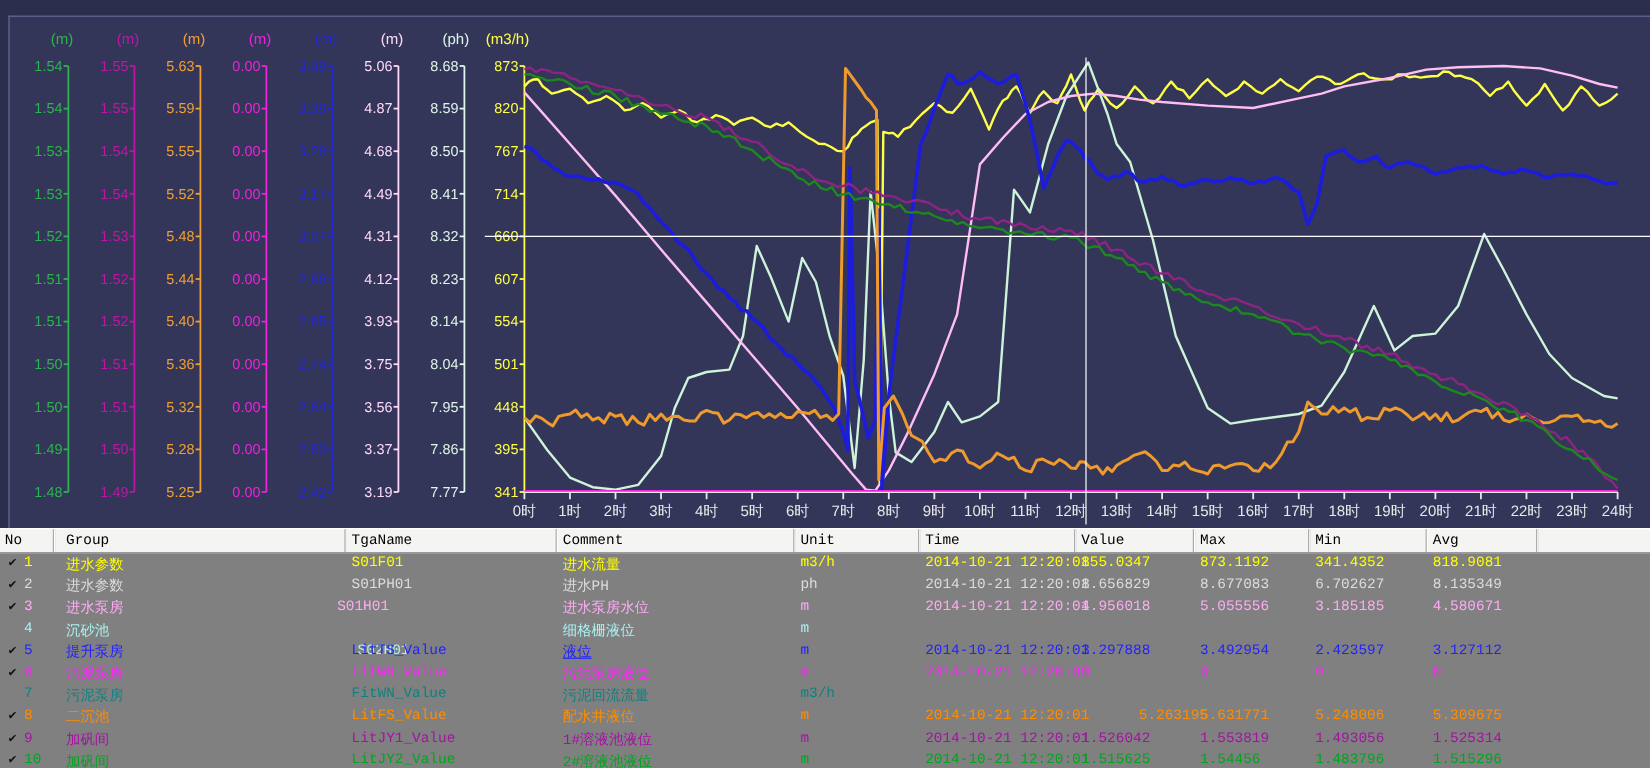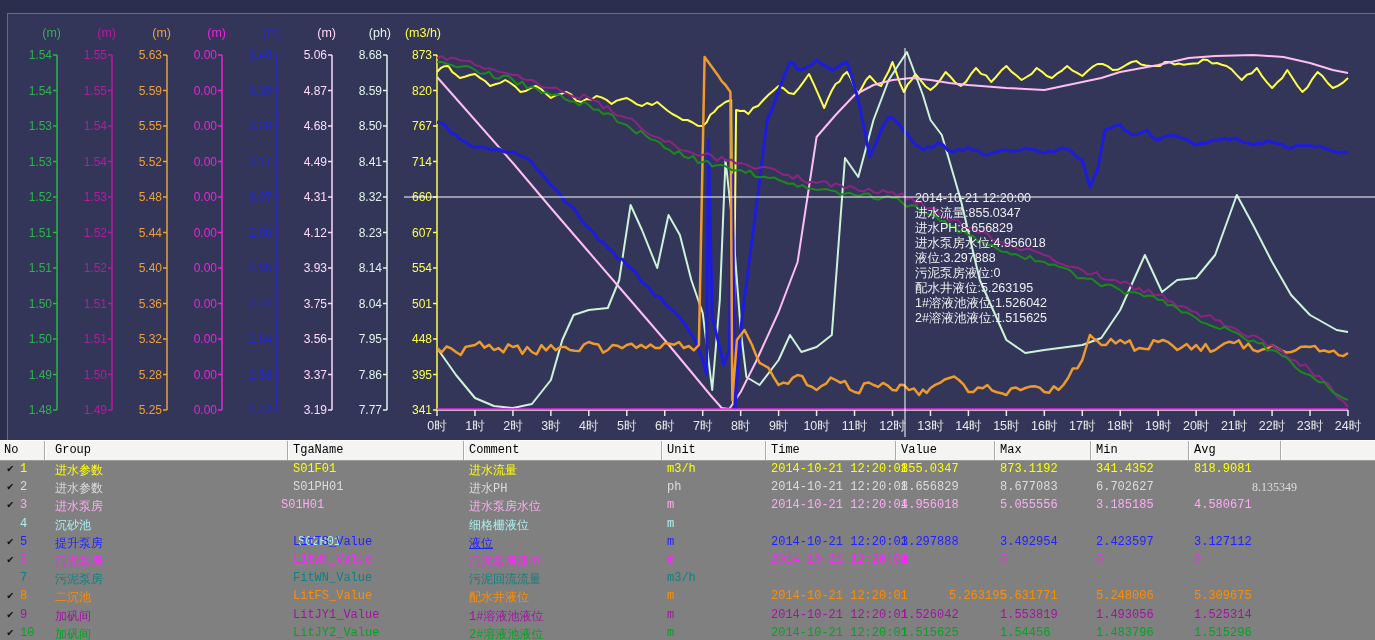--- a/index.html
+++ b/index.html
@@ -275,21 +275,20 @@
         <polyline points="437.0,348.0 456.0,375.0 475.0,398.0 493.9,406.0 512.9,408.0 531.9,404.0 550.9,380.0 562.3,340.0 573.6,315.0 588.8,310.0 607.8,308.0 619.2,280.0 630.6,205.0 642.0,230.0 657.2,268.0 668.5,215.0 679.9,235.0 691.3,280.0 702.7,313.0 712.2,390.0 719.8,300.0 725.5,160.0 733.1,230.0 740.7,330.0 746.4,377.0 759.6,385.0 778.6,360.0 790.0,335.0 801.4,352.0 816.6,347.0 831.8,335.0 845.0,158.0 858.3,177.0 873.5,120.0 888.7,80.0 906.9,52.0 922.9,95.0 930.5,120.0 941.8,135.0 960.8,200.0 979.8,280.0 1006.4,340.0 1025.3,353.0 1044.3,350.0 1082.3,345.0 1101.3,338.0 1120.2,310.0 1144.9,255.0 1162.0,292.0 1177.2,280.0 1196.2,278.0 1215.1,255.0 1236.8,195.0 1253.1,225.0 1272.1,262.0 1291.1,295.0 1310.0,315.0 1336.6,330.0 1348.0,332.0" fill="none" stroke="#cdf3d9" stroke-width="2" stroke-linejoin="round"></polyline>
         <polyline points="437.0,77.0 475.0,120.0 512.9,163.0 550.9,208.0 588.8,252.0 626.8,296.0 664.7,340.0 691.3,372.0 710.3,395.0 721.7,408.0 729.3,409.0 740.7,392.0 755.8,362.0 778.6,312.0 797.6,262.0 816.6,137.0 835.6,115.0 854.5,95.0 873.5,85.0 892.5,80.0 911.5,78.0 930.5,80.0 949.4,83.0 968.4,85.0 1006.4,88.0 1044.3,90.0 1082.3,82.0 1101.3,78.0 1120.2,72.0 1158.2,65.0 1188.6,58.0 1215.1,56.0 1253.1,55.0 1283.5,57.0 1310.0,63.0 1332.8,70.0 1348.0,73.0" fill="none" stroke="#ffbef0" stroke-width="2" stroke-linejoin="round"></polyline>
         <polyline points="437.0,122.0 441.7,123.3 446.5,126.6 451.2,133.1 456.0,135.0 460.7,140.0 465.5,141.8 470.2,145.8 475.0,147.0 479.7,146.8 484.4,147.3 489.2,149.5 493.9,150.0 498.7,148.9 503.4,151.7 508.2,152.4 512.9,152.0 517.7,154.1 522.4,156.7 527.2,158.4 531.9,162.0 536.6,169.0 541.4,173.3 546.1,179.2 550.9,185.0 555.6,189.3 560.4,194.8 565.1,201.9 569.9,205.0 574.6,209.1 579.3,217.0 584.1,223.9 588.8,228.0 593.6,232.6 598.3,240.0 603.1,242.1 607.8,248.0 612.6,251.4 617.3,258.5 622.0,258.9 626.8,265.0 631.5,268.9 636.3,273.0 641.0,281.2 645.8,285.0 650.5,289.9 655.3,296.0 660.0,297.0 664.7,303.0 669.8,308.4 674.9,312.1 679.9,318.0 685.0,324.4 690.1,332.6 695.1,340.0 702.7,360.0 706.5,375.0 708.4,140.0 712.2,317.0 717.9,340.0 723.6,365.0 729.3,350.0 732.3,175.0 735.0,408.0 740.7,330.0 744.5,298.1 748.3,268.9 752.1,240.0 767.2,120.0 771.0,112.0 774.8,101.9 778.6,90.0 782.4,80.9 786.2,71.0 790.0,62.0 793.8,63.6 797.6,69.3 801.4,70.0 806.5,67.5 811.5,65.0 816.6,60.0 821.6,64.1 826.7,66.7 831.8,70.0 836.8,68.0 841.9,63.9 846.9,62.0 850.7,74.1 854.5,86.4 858.3,100.0 862.1,118.2 865.9,136.8 869.7,157.0 873.5,148.2 877.3,140.1 881.1,130.0 888.7,117.0 892.5,118.0 896.3,122.0 900.1,125.0 903.9,131.8 907.7,133.6 911.5,140.0 915.3,145.1 919.1,146.5 922.9,150.0 927.9,146.7 933.0,147.3 938.0,143.0 943.1,144.9 948.2,150.7 953.2,152.0 958.3,149.5 963.4,150.4 968.4,147.0 973.2,150.5 977.9,150.2 982.6,154.5 987.4,155.0 992.1,152.8 996.9,152.3 1001.6,150.1 1006.4,150.0 1011.1,151.1 1015.9,150.9 1020.6,150.4 1025.3,148.0 1030.1,149.7 1034.8,149.7 1039.6,151.8 1044.3,153.0 1049.1,150.9 1053.8,152.3 1058.6,149.3 1063.3,148.0 1068.1,149.6 1072.8,152.6 1077.5,158.1 1082.3,160.0 1089.9,187.0 1097.5,170.0 1105.1,130.0 1110.1,128.4 1115.2,125.8 1120.2,125.0 1124.0,129.9 1127.8,131.7 1131.6,135.0 1136.7,134.6 1141.8,132.6 1146.8,130.0 1150.6,135.1 1154.4,138.6 1158.2,140.0 1163.3,136.9 1168.3,135.9 1173.4,135.0 1177.9,136.9 1182.5,138.4 1187.1,139.2 1191.6,143.0 1196.2,145.0 1200.9,143.5 1205.6,143.3 1210.4,141.3 1215.1,140.0 1219.9,139.8 1224.6,138.4 1229.4,140.0 1234.1,138.0 1238.9,139.9 1243.6,142.4 1248.4,143.0 1253.1,145.0 1257.8,143.2 1262.6,144.0 1267.3,141.0 1272.1,142.0 1276.8,143.5 1281.6,144.1 1286.3,147.7 1291.1,148.0 1295.8,146.0 1300.5,145.4 1305.3,145.9 1310.0,145.0 1314.8,147.1 1319.5,146.0 1324.3,147.9 1329.0,150.0 1333.8,151.3 1338.5,153.2 1343.2,152.2 1348.0,153.0" fill="none" stroke="#1c1cdf" stroke-width="3" stroke-linejoin="round"></polyline>
         <polyline points="437.0,409.0 1348.0,409.0" fill="none" stroke="#ee22dd" stroke-width="1.5" stroke-linejoin="round"></polyline>
         <polyline points="437.0,348.0 441.7,352.2 446.5,346.5 451.2,348.4 456.0,352.0 460.7,355.0 465.5,347.0 470.2,345.9 475.0,345.0 479.7,341.7 484.4,347.6 489.2,344.8 493.9,350.0 498.7,348.1 503.4,352.4 508.2,344.4 512.9,347.0 517.7,345.6 522.4,353.8 527.2,347.0 531.9,352.0 536.6,354.3 541.4,345.2 546.1,350.4 550.9,345.0 555.6,350.1 560.4,347.1 565.1,346.9 569.9,350.0 574.6,350.8 579.3,350.9 584.1,344.3 588.8,342.0 593.6,343.7 598.3,344.4 603.1,352.6 607.8,350.0 612.6,345.0 617.3,345.7 622.0,348.2 626.8,345.0 631.5,343.7 636.3,347.9 641.0,344.9 645.8,348.0 650.5,344.5 655.3,347.9 660.0,347.9 664.7,343.0 669.5,343.8 674.2,344.7 679.0,342.0 683.7,348.0 688.8,346.0 693.8,350.4 698.9,345.0 704.6,57.0 714.1,70.0 717.9,75.2 721.7,81.2 725.5,85.0 730.4,92.0 732.3,400.0 736.9,340.0 744.5,330.0 752.1,345.0 755.8,354.6 759.6,362.9 763.4,365.0 768.5,367.8 773.6,377.1 778.6,385.0 783.4,382.6 788.1,383.8 792.9,377.6 797.6,375.0 802.3,376.1 807.1,385.1 811.8,386.8 816.6,390.0 821.3,386.1 826.1,383.7 830.8,377.6 835.6,380.0 840.3,382.7 845.0,381.0 849.8,389.6 854.5,392.0 859.3,393.2 864.0,383.5 868.8,382.5 873.5,385.0 878.3,386.9 883.0,382.9 887.8,385.7 892.5,390.0 896.3,390.5 900.1,384.7 903.9,385.0 908.9,390.1 914.0,388.4 919.1,395.0 922.9,389.6 926.7,393.0 930.5,388.0 935.2,384.9 939.9,382.9 944.7,379.5 949.4,378.0 954.2,376.5 958.9,380.0 963.7,384.6 968.4,392.0 973.2,392.1 977.9,387.5 982.6,388.3 987.4,385.0 992.1,390.5 996.9,392.2 1001.6,393.3 1006.4,395.0 1011.1,388.4 1015.9,387.5 1020.6,390.2 1025.3,388.0 1030.1,386.6 1034.8,386.2 1039.6,387.6 1044.3,392.0 1049.1,392.7 1053.8,386.2 1058.6,389.9 1063.3,385.0 1068.1,378.0 1072.8,368.4 1077.5,368.2 1082.3,360.0 1089.9,335.0 1093.7,338.6 1097.5,341.1 1101.3,345.0 1106.0,345.1 1110.8,338.9 1115.5,343.4 1120.2,340.0 1125.0,343.3 1129.7,340.4 1134.5,350.6 1139.2,348.0 1144.0,348.8 1148.7,349.2 1153.5,340.2 1158.2,342.0 1162.9,340.0 1167.7,341.8 1172.4,345.4 1177.2,350.0 1181.9,347.3 1186.7,344.0 1191.4,349.4 1196.2,345.0 1200.9,350.7 1205.6,344.1 1210.4,351.7 1215.1,350.0 1219.9,346.5 1224.6,343.4 1229.4,341.8 1234.1,343.0 1238.9,340.3 1243.6,348.3 1248.4,343.7 1253.1,350.0 1257.8,351.6 1262.6,349.4 1267.3,348.6 1272.1,345.0 1276.8,348.1 1281.6,350.4 1286.3,352.4 1291.1,352.0 1295.8,350.3 1300.5,346.9 1305.3,346.5 1310.0,347.0 1314.8,345.9 1319.5,351.3 1324.3,350.5 1329.0,352.0 1333.8,350.6 1338.5,355.1 1343.2,356.1 1348.0,353.0" fill="none" stroke="#ee9a2c" stroke-width="2.5" stroke-linejoin="round"></polyline>
         <polyline points="437.0,58.0 441.7,56.1 446.5,60.1 451.2,57.7 456.0,58.5 460.7,60.5 465.5,60.8 470.2,61.3 475.0,65.0 479.7,66.1 484.4,68.9 489.2,68.2 493.9,69.9 498.7,71.8 503.4,72.4 508.2,73.8 512.9,75.0 517.7,75.1 522.4,78.9 527.2,80.1 531.9,80.0 536.6,82.6 541.4,86.7 546.1,87.6 550.9,88.0 555.6,87.4 560.4,90.5 565.1,92.9 569.9,95.2 574.6,97.1 579.3,98.3 584.1,94.5 588.8,98.0 593.6,100.0 598.3,101.7 603.1,108.4 607.8,106.2 612.6,112.6 617.3,115.6 622.0,116.2 626.8,118.0 631.5,118.6 636.3,122.7 641.0,128.3 645.8,132.1 650.5,135.1 655.3,136.9 660.0,138.2 664.7,142.0 669.5,141.0 674.2,144.8 679.0,149.3 683.7,150.6 688.5,151.5 693.2,153.4 698.0,155.7 702.7,155.0 707.5,153.1 712.2,156.0 716.9,160.9 721.7,156.8 726.4,161.1 731.2,159.6 735.9,163.4 740.7,163.0 745.4,164.1 750.2,166.5 754.9,168.9 759.6,167.7 764.4,166.7 769.1,167.7 773.9,169.0 778.6,172.0 783.4,174.9 788.1,174.7 792.9,178.9 797.6,175.1 802.3,180.3 807.1,183.0 811.8,181.5 816.6,183.0 821.3,181.6 826.1,181.5 830.8,186.6 835.6,183.4 840.3,185.0 845.0,188.5 849.8,185.9 854.5,188.0 859.3,191.0 864.0,191.2 868.8,188.5 873.5,192.3 878.3,193.3 883.0,190.0 887.8,192.5 892.5,192.0 897.2,196.2 902.0,193.2 906.7,199.6 911.5,197.8 916.2,204.2 921.0,201.5 925.7,208.9 930.5,208.0 935.2,208.4 939.9,214.3 944.7,216.8 949.4,220.9 954.2,219.3 958.9,220.8 963.7,227.5 968.4,228.0 973.2,227.5 977.9,232.8 982.6,231.5 987.4,233.7 992.1,239.3 996.9,241.9 1001.6,242.3 1006.4,245.0 1011.1,245.6 1015.9,247.8 1020.6,250.5 1025.3,249.0 1030.1,249.0 1034.8,251.3 1039.6,253.0 1044.3,255.0 1049.1,256.2 1053.8,260.5 1058.6,263.1 1063.3,264.5 1068.1,266.6 1072.8,266.7 1077.5,267.7 1082.3,270.0 1087.0,273.9 1091.8,274.2 1096.5,272.1 1101.3,278.1 1106.0,279.8 1110.8,280.0 1115.5,280.1 1120.2,283.0 1125.0,281.6 1129.7,283.9 1134.5,290.1 1139.2,288.0 1144.0,292.6 1148.7,289.6 1153.5,294.7 1158.2,295.0 1162.9,294.6 1167.7,301.1 1172.4,301.8 1177.2,306.5 1181.9,306.1 1186.7,307.6 1191.4,311.3 1196.2,312.0 1200.9,316.8 1205.6,315.9 1210.4,315.1 1215.1,319.9 1219.9,320.6 1224.6,325.7 1229.4,326.7 1234.1,328.0 1238.9,331.2 1243.6,334.7 1248.4,337.0 1253.1,335.1 1257.8,337.0 1262.6,340.2 1267.3,345.8 1272.1,345.0 1276.8,348.4 1281.6,350.2 1286.3,356.1 1291.1,359.6 1295.8,360.8 1300.5,366.1 1305.3,364.1 1310.0,370.0 1314.6,376.3 1319.1,375.7 1323.7,381.2 1328.3,383.7 1332.8,390.0 1337.9,398.2 1342.9,400.9 1348.0,407.0" fill="none" stroke="#8c2482" stroke-width="2" stroke-linejoin="round"></polyline>
         <polyline points="437.0,62.0 441.7,61.9 446.5,63.8 451.2,64.9 456.0,67.2 460.7,66.8 465.5,66.0 470.2,67.0 475.0,70.0 479.7,73.5 484.4,73.8 489.2,71.6 493.9,77.9 498.7,78.7 503.4,75.6 508.2,76.0 512.9,80.0 517.7,84.7 522.4,81.7 527.2,88.4 531.9,86.6 536.6,88.7 541.4,93.1 546.1,92.2 550.9,95.0 555.6,94.6 560.4,94.9 565.1,99.3 569.9,101.2 574.6,101.7 579.3,105.4 584.1,101.7 588.8,105.0 593.6,109.8 598.3,109.5 603.1,114.0 607.8,113.2 612.6,115.0 617.3,122.0 622.0,123.4 626.8,125.0 631.5,129.3 636.3,133.6 641.0,130.7 645.8,135.6 650.5,139.3 655.3,140.4 660.0,142.7 664.7,148.0 669.5,149.9 674.2,154.0 679.0,150.9 683.7,156.5 688.5,158.3 693.2,155.9 698.0,163.0 702.7,162.0 707.5,160.9 712.2,166.5 716.9,165.3 721.7,164.9 726.4,166.6 731.2,169.8 735.9,170.5 740.7,170.0 745.4,172.9 750.2,170.6 754.9,176.6 759.6,177.2 764.4,176.7 769.1,178.1 773.9,177.4 778.6,180.0 783.4,181.8 788.1,183.7 792.9,183.4 797.6,186.8 802.3,185.1 807.1,188.2 811.8,188.8 816.6,190.0 821.3,189.5 826.1,189.0 830.8,190.5 835.6,191.3 840.3,195.0 845.0,193.5 849.8,192.8 854.5,195.0 859.3,195.9 864.0,193.8 868.8,193.5 873.5,198.6 878.3,199.7 883.0,197.6 887.8,195.7 892.5,198.0 897.2,197.7 902.0,202.6 906.7,206.7 911.5,205.3 916.2,205.7 921.0,212.5 925.7,212.7 930.5,215.0 935.2,215.4 939.9,220.9 944.7,221.0 949.4,226.6 954.2,226.6 958.9,232.6 963.7,230.5 968.4,235.0 973.2,236.0 977.9,241.9 982.6,240.9 987.4,245.4 992.1,244.9 996.9,248.6 1001.6,251.7 1006.4,252.0 1011.1,254.4 1015.9,254.1 1020.6,256.6 1025.3,259.1 1030.1,255.9 1034.8,261.2 1039.6,261.3 1044.3,262.0 1049.1,264.8 1053.8,264.4 1058.6,266.6 1063.3,267.7 1068.1,269.1 1072.8,272.8 1077.5,278.3 1082.3,278.0 1087.0,278.7 1091.8,278.8 1096.5,282.6 1101.3,286.3 1106.0,284.7 1110.8,284.7 1115.5,287.3 1120.2,290.0 1125.0,294.2 1129.7,292.1 1134.5,292.2 1139.2,293.4 1144.0,296.4 1148.7,295.5 1153.5,296.2 1158.2,300.0 1162.9,299.9 1167.7,305.5 1172.4,304.7 1177.2,308.2 1181.9,312.5 1186.7,312.4 1191.4,314.9 1196.2,318.0 1200.9,322.1 1205.6,323.4 1210.4,325.5 1215.1,327.2 1219.9,329.1 1224.6,326.9 1229.4,329.9 1234.1,332.0 1238.9,334.1 1243.6,337.9 1248.4,341.5 1253.1,340.5 1257.8,343.2 1262.6,342.9 1267.3,350.7 1272.1,350.0 1276.8,351.4 1281.6,355.3 1286.3,357.4 1291.1,362.0 1295.8,367.8 1300.5,371.5 1305.3,373.9 1310.0,375.0 1314.8,379.1 1319.5,382.3 1324.3,381.9 1329.0,388.0 1333.8,393.0 1338.5,395.3 1343.2,398.1 1348.0,400.0" fill="none" stroke="#1e871e" stroke-width="2" stroke-linejoin="round"></polyline>
         <line x1="404" y1="197" x2="1375" y2="197" stroke="#ffffff" stroke-width="1"></line>
         <line x1="905" y1="48" x2="905" y2="437" stroke="#ffffff" stroke-width="1"></line>
       </svg>
-    <div id="tooltip"><div>2014-10-21 12:20:00</div><div>进水流量:855.0347</div><div>进水PH:8.656829</div><div>进水泵房水位:4.956018</div><div>液位:3.297888</div><div>污泥泵房液位:0</div><div>配水井液位:5.263195</div><div>1#溶液池液位:1.526042</div><div>2#溶液池液位:1.515625</div></div>
   </div>
   <div id="grid">
     <div id="grid-header">
         <div class="hsep" style="left: 44px;"></div>
         <div class="hsep" style="left: 287px;"></div>
         <div class="hsep" style="left: 463px;"></div>
         <div class="hsep" style="left: 661px;"></div>
         <div class="hsep" style="left: 765px;"></div>
         <div class="hsep" style="left: 895px;"></div>
         <div class="hsep" style="left: 994px;"></div>
@@ -325,21 +324,21 @@
           <span class="chk">✔</span>
           <span class="tcell" style="left: 20px;">2</span>
           <span class="tcell" style="left: 55px;">进水参数</span>
           <span class="tcell" style="left: 293px;">S01PH01</span>
           <span class="tcell" style="left: 469px;">进水PH</span>
           <span class="tcell" style="left: 667px;">ph</span>
           <span class="tcell" style="left: 771px;">2014-10-21 12:20:01</span>
           <span class="tcell" style="left: 901px;">8.656829</span>
           <span class="tcell" style="left: 1000px;">8.677083</span>
           <span class="tcell" style="left: 1096px;">6.702627</span>
-          <span class="tcell" style="left: 1252px; font-family: Liberation Serif, serif;">8.135349</span>
+          <span class="tcell" style="left: 1194px;">8.135349</span>
         </div>
         <div class="trow" style="top: 56.4px; color: rgb(255, 170, 245);">
           <span class="chk">✔</span>
           <span class="tcell" style="left: 20px;">3</span>
           <span class="tcell" style="left: 55px;">进水泵房</span>
           <span class="tcell" style="left: 281px;">S01H01</span>
           <span class="tcell" style="left: 469px;">进水泵房水位</span>
           <span class="tcell" style="left: 667px;">m</span>
           <span class="tcell" style="left: 771px;">2014-10-21 12:20:01</span>
           <span class="tcell" style="left: 901px;">4.956018</span>

